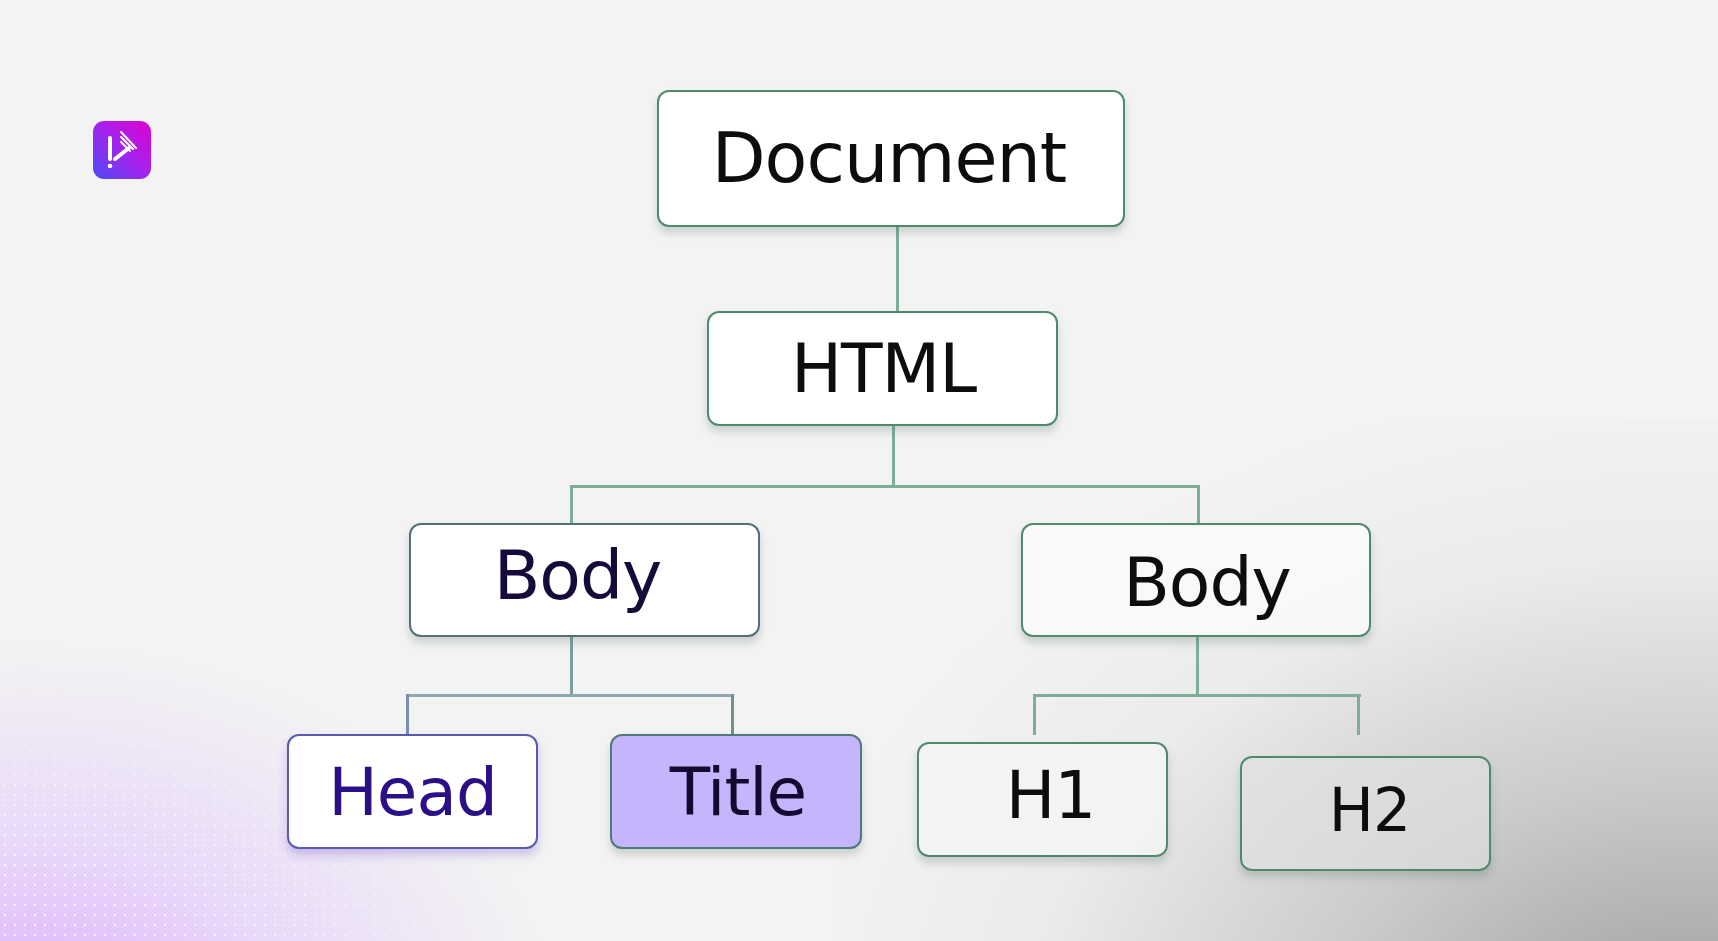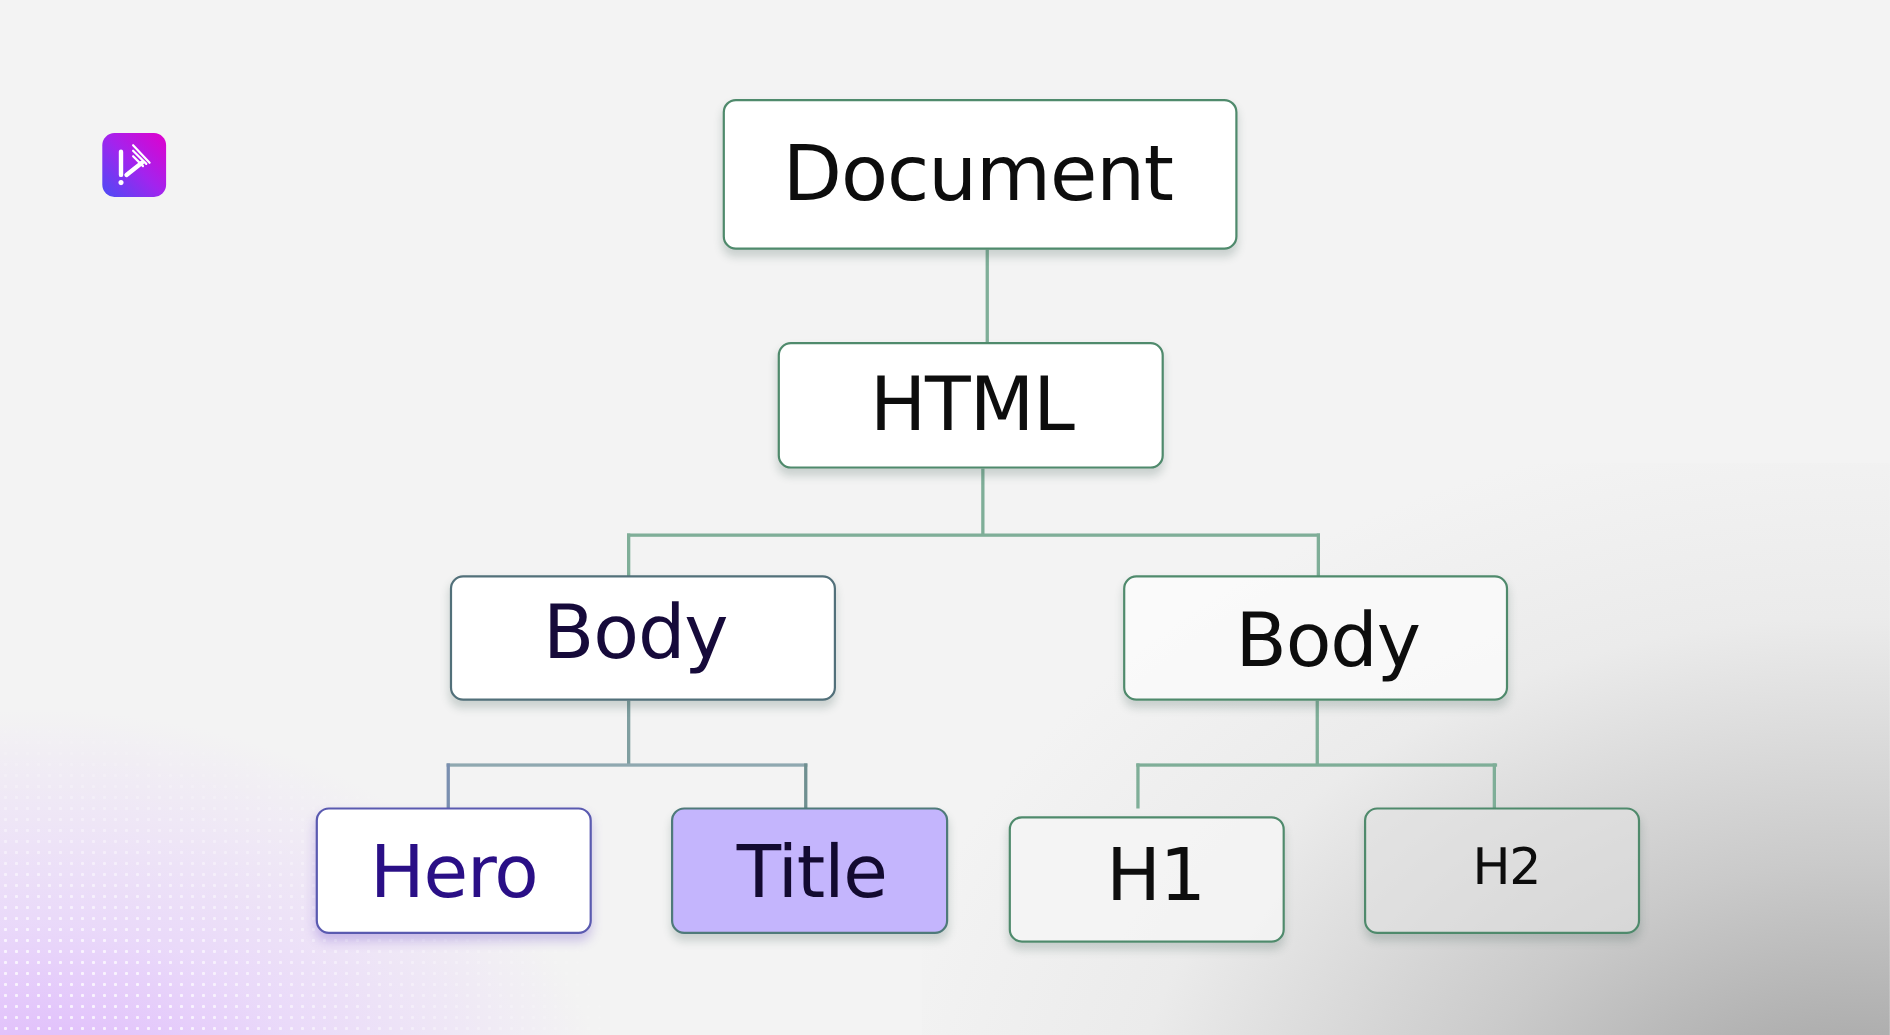--- a/index.html
+++ b/index.html
@@ -95,26 +95,26 @@
 
 <div class="node" style="left:409px; top:523px; width:351px; height:114px; font-size:68px; border-color:#52707a; color:#160a3a; background:#ffffff;">
   <span style="margin-left:-14px; margin-top:-10px;">Body</span>
 </div>
 
 <div class="node" style="left:1021px; top:523px; width:350px; height:114px; font-size:68px; background:rgba(250,250,250,0.85);">
   <span style="margin-left:22px; margin-top:4px;">Body</span>
 </div>
 
 <div class="node" style="left:287px; top:734px; width:251px; height:115px; font-size:66px; border-color:#5a5ab0; color:#2a0f86; background:#ffffff; box-shadow:0 6px 10px rgba(110,80,200,0.3);">
-  <span style="margin-left:0px; margin-top:2px;">Hero</span>
+  <span style="margin-left:0px; margin-top:2px;">Head</span>
 </div>
 
 <div class="node" style="left:610px; top:734px; width:252px; height:115px; font-size:66px; border-color:#4f7a7a; color:#130a30; background:#c4b5fd;">
   <span style="margin-left:4px; margin-top:2px;">Title</span>
 </div>
 
 <div class="node" style="left:917px; top:742px; width:251px; height:115px; font-size:66px; background:rgba(245,245,245,0.85);">
   <span style="margin-left:16px; margin-top:-8px;">H1</span>
 </div>
 
-<div class="node" style="left:1240px; top:734px; width:251px; height:115px; font-size:46px; background:rgba(225,225,225,0.6);">
+<div class="node" style="left:1240px; top:756px; width:251px; height:115px; font-size:60px; background:rgba(225,225,225,0.6);">
   <span style="margin-left:8px; margin-top:-8px;">H2</span>
 </div>
 
 </body></html>

